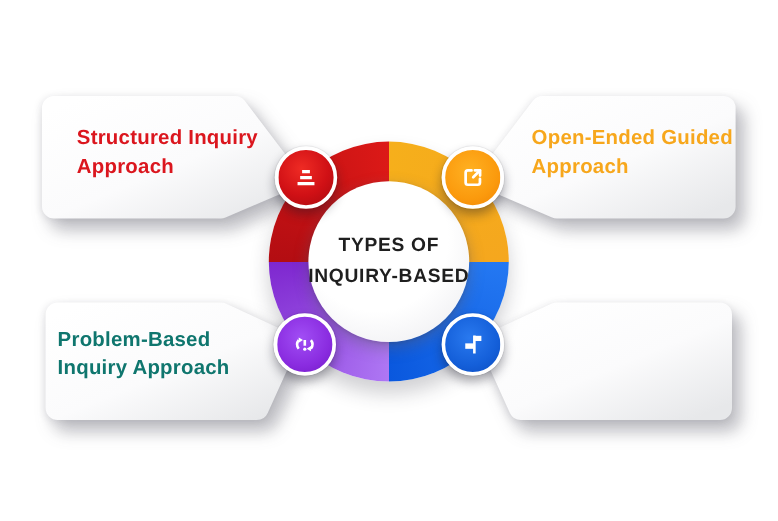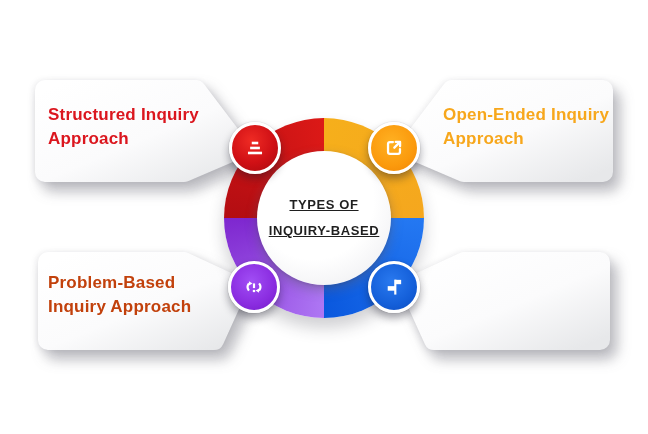--- a/index.html
+++ b/index.html
@@ -24,40 +24,40 @@
     box-shadow:0 10px 16px rgba(40,40,55,.22);
   }
   
   #center-circle{
     position:absolute;left:257px;top:151px;width:134px;height:134px;border-radius:50%;z-index:3;
     background:radial-gradient(circle at 42% 36%, #ffffff 52%, #f4f4f6 76%, #e4e5e9 100%);
     box-shadow:0 5px 12px rgba(90,90,110,.45), 0 1px 3px rgba(0,0,0,.15);
     display:flex;flex-direction:column;align-items:center;justify-content:center;
   }
   .center-line{
-    font-size:13px;font-weight:bold;letter-spacing:.6px;line-height:26px;
-    color:#1F1F1F;text-align:right;white-space:nowrap;text-decoration:underline;
+    font-size:16px;font-weight:bold;letter-spacing:.6px;line-height:26px;
+    color:#1F1F1F;text-align:right;white-space:nowrap;
   }
   
   .medallion{
     position:absolute;width:46px;height:46px;border-radius:50%;z-index:5;
     border:3px solid #ffffff;
     box-shadow:0 5px 9px rgba(25,25,40,.40), 0 0 0 1px rgba(0,0,0,.05);
     display:flex;align-items:center;justify-content:center;
   }
   #medallion-structured  {left:229px;top:122px;background:radial-gradient(circle at 42% 34%, #EF2B24 0%, #D01015 55%, #A60A0F 100%);}
   #medallion-open-ended  {left:368px;top:122px;background:radial-gradient(circle at 44% 38%, #FFB122 0%, #FB9A0D 60%, #F08404 100%);}
   #medallion-problem     {left:228px;top:261px;background:radial-gradient(circle at 44% 38%, #A14EF5 0%, #8A2CE0 60%, #7219C6 100%);}
   #medallion-guided      {left:368px;top:261px;background:radial-gradient(circle at 44% 38%, #2979EF 0%, #145FD9 60%, #0B4BBE 100%);}
   .medallion svg{display:block;}
   
   .callout-label{
     position:absolute;z-index:6;font-size:17px;font-weight:bold;line-height:24px;letter-spacing:.2px;
   }
-  #label-structured {left:48px; top:103px;width:170px;}
+  #label-structured {left:64px; top:103px;width:170px;}
   #label-open-ended {left:443px;top:103px;width:185px;}
   #label-problem    {left:48px; top:271px;width:175px;}
   #label-guided     {left:443px;top:281px;width:160px;}
 </style>
 </head>
 <body>
 
 <div id="canvas">
 
   <svg id="callout-layer" width="648" height="434" viewBox="0 0 648 434">
@@ -117,17 +117,17 @@
   <div class="medallion" id="medallion-guided">
     <svg width="26" height="26" viewBox="0 0 24 24">
       <line x1="13.2" y1="5.2" x2="13.2" y2="19" stroke="#ffffff" stroke-width="2"></line>
       <rect x="13.2" y="5.4" width="5.4" height="4" fill="#ffffff"></rect>
       <rect x="6.2" y="11.2" width="7" height="4.2" fill="#ffffff"></rect>
     </svg>
   </div>
 
   <div class="callout-label" id="label-structured" style="color: rgb(219, 22, 30);">Structured Inquiry Approach</div>
 
-  <div class="callout-label" id="label-open-ended" style="color: rgb(247, 167, 28);">Open-Ended Inquiry Approach</div>
+  <div class="callout-label" id="label-open-ended" style="color: rgb(247, 167, 28);">Open-Ended Guided Approach</div>
 
-  <div class="callout-label" id="label-problem" style="color: #c2410c;">Problem-Based Inquiry Approach</div>
+  <div class="callout-label" id="label-problem" style="color: #0f766e;">Problem-Based Inquiry Approach</div>
 
 </div>
 
 </body></html>

